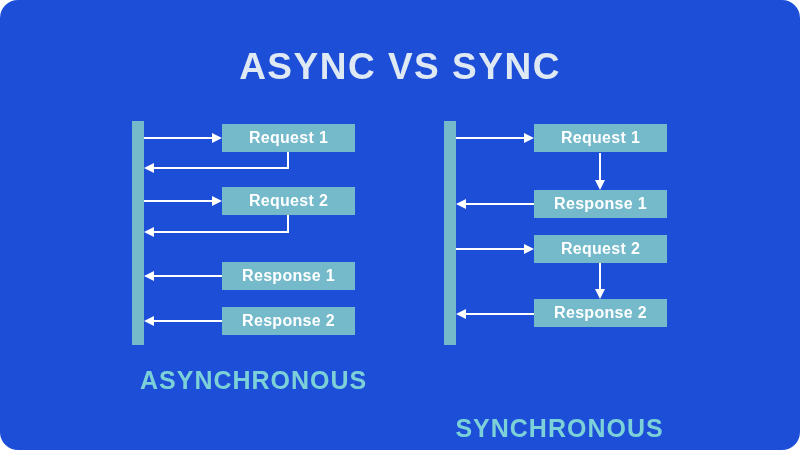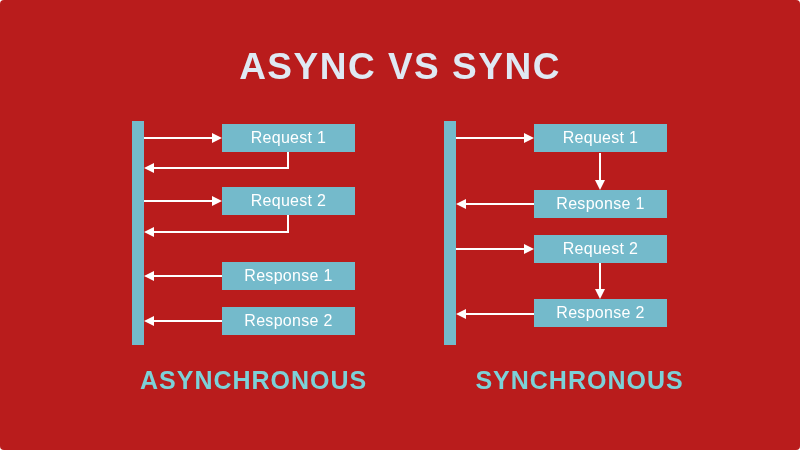--- a/index.html
+++ b/index.html
@@ -5,22 +5,22 @@
   html, body {
     margin: 0;
     padding: 0;
     background: #ffffff;
     font-family: "Liberation Sans", sans-serif;
   }
   .canvas {
     position: relative;
     width: 800px;
     height: 450px;
-    background: #b91c1c;
-    border-radius: 4px;
+    background: #1d4ed8;
+    border-radius: 18px;
     overflow: hidden;
   }
   .title {
     position: absolute;
     left: 0;
     top: 46px;
     width: 100%;
     text-align: center;
     font-size: 37px;
     font-weight: 800;
@@ -36,21 +36,21 @@
   }
   .bar-async { left: 132px; }
   .bar-sync  { left: 444px; }
   .node {
     position: absolute;
     width: 133px;
     height: 28px;
     background: #74bacb;
     color: #ffffff;
     font-size: 16px;
-    font-weight: 400;
+    font-weight: 700;
     display: flex;
     align-items: center;
     justify-content: center;
     letter-spacing: 0.3px;
   }
   .line-h {
     position: absolute;
     height: 2px;
     background: #ffffff;
   }
@@ -84,21 +84,21 @@
     position: absolute;
     top: 366px;
     width: 223px;
     text-align: center;
     font-size: 25px;
     font-weight: 600;
     letter-spacing: 1px;
     color: #7cd1d8;
   }
   .caption-async { left: 140px; }
-  .caption-sync  { left: 468px; }
+  .caption-sync  { left: 448px; margin-top: 48px; }
 </style>
 </head>
 <body>
 
 <div class="canvas">
 
   <div class="title">ASYNC VS SYNC</div>
 
   <div>
     <div class="timeline-bar bar-async"></div>

